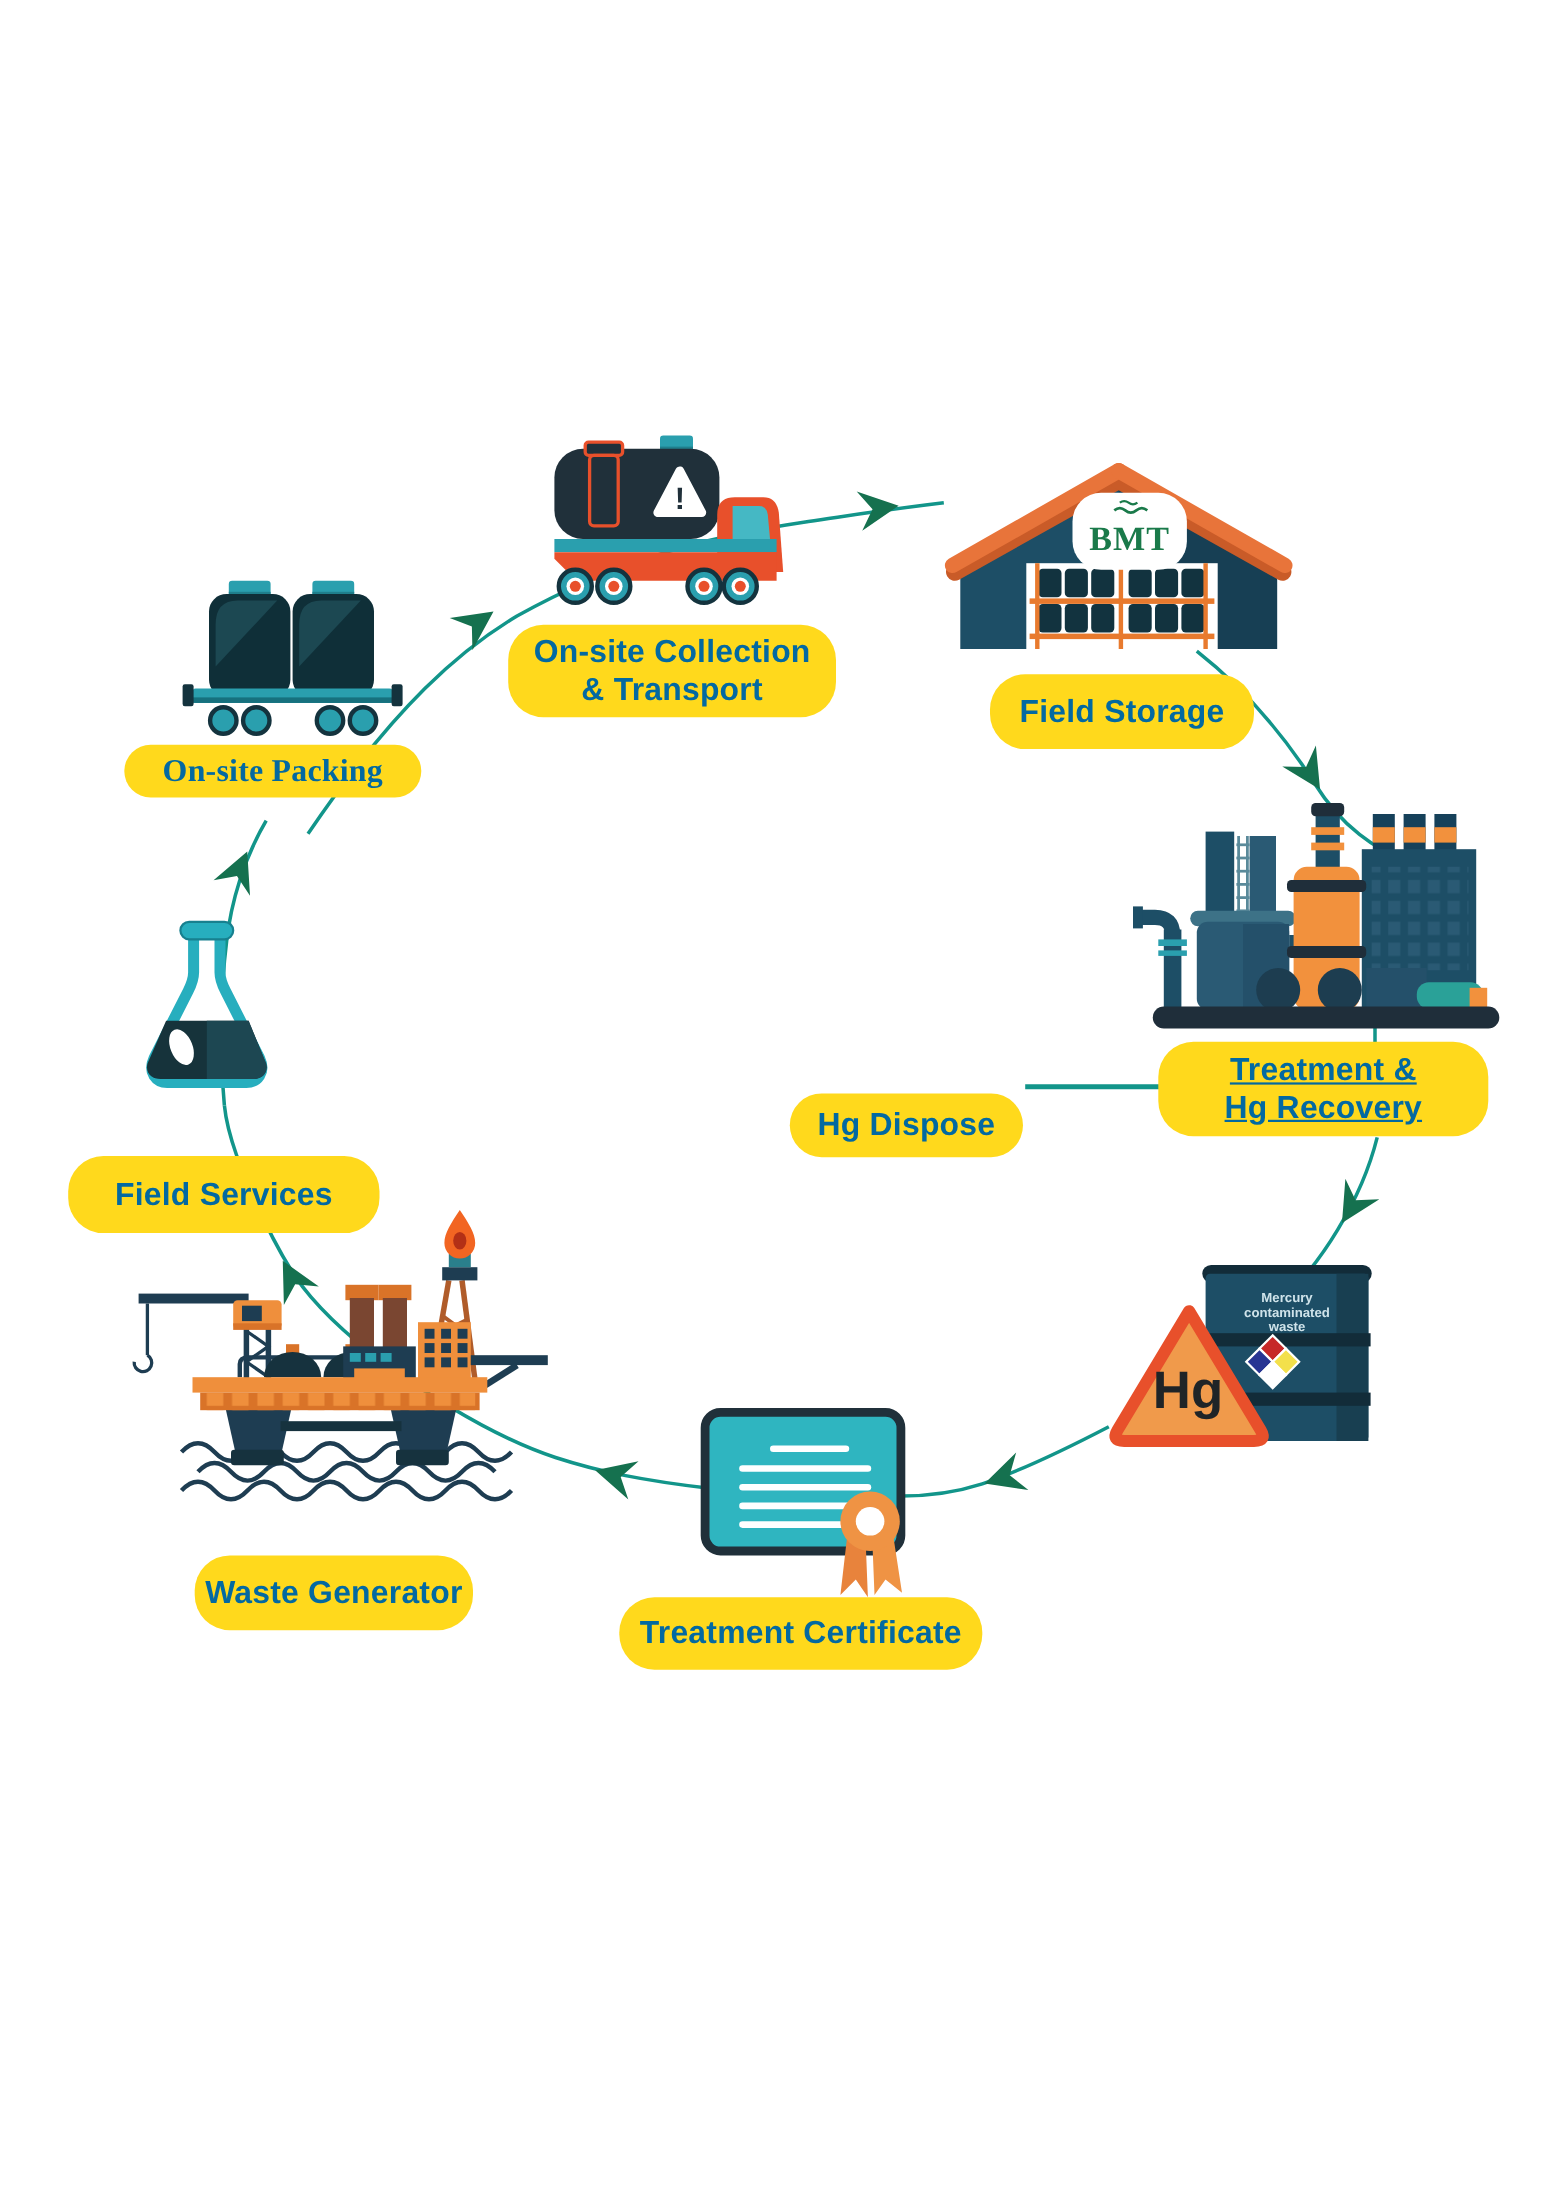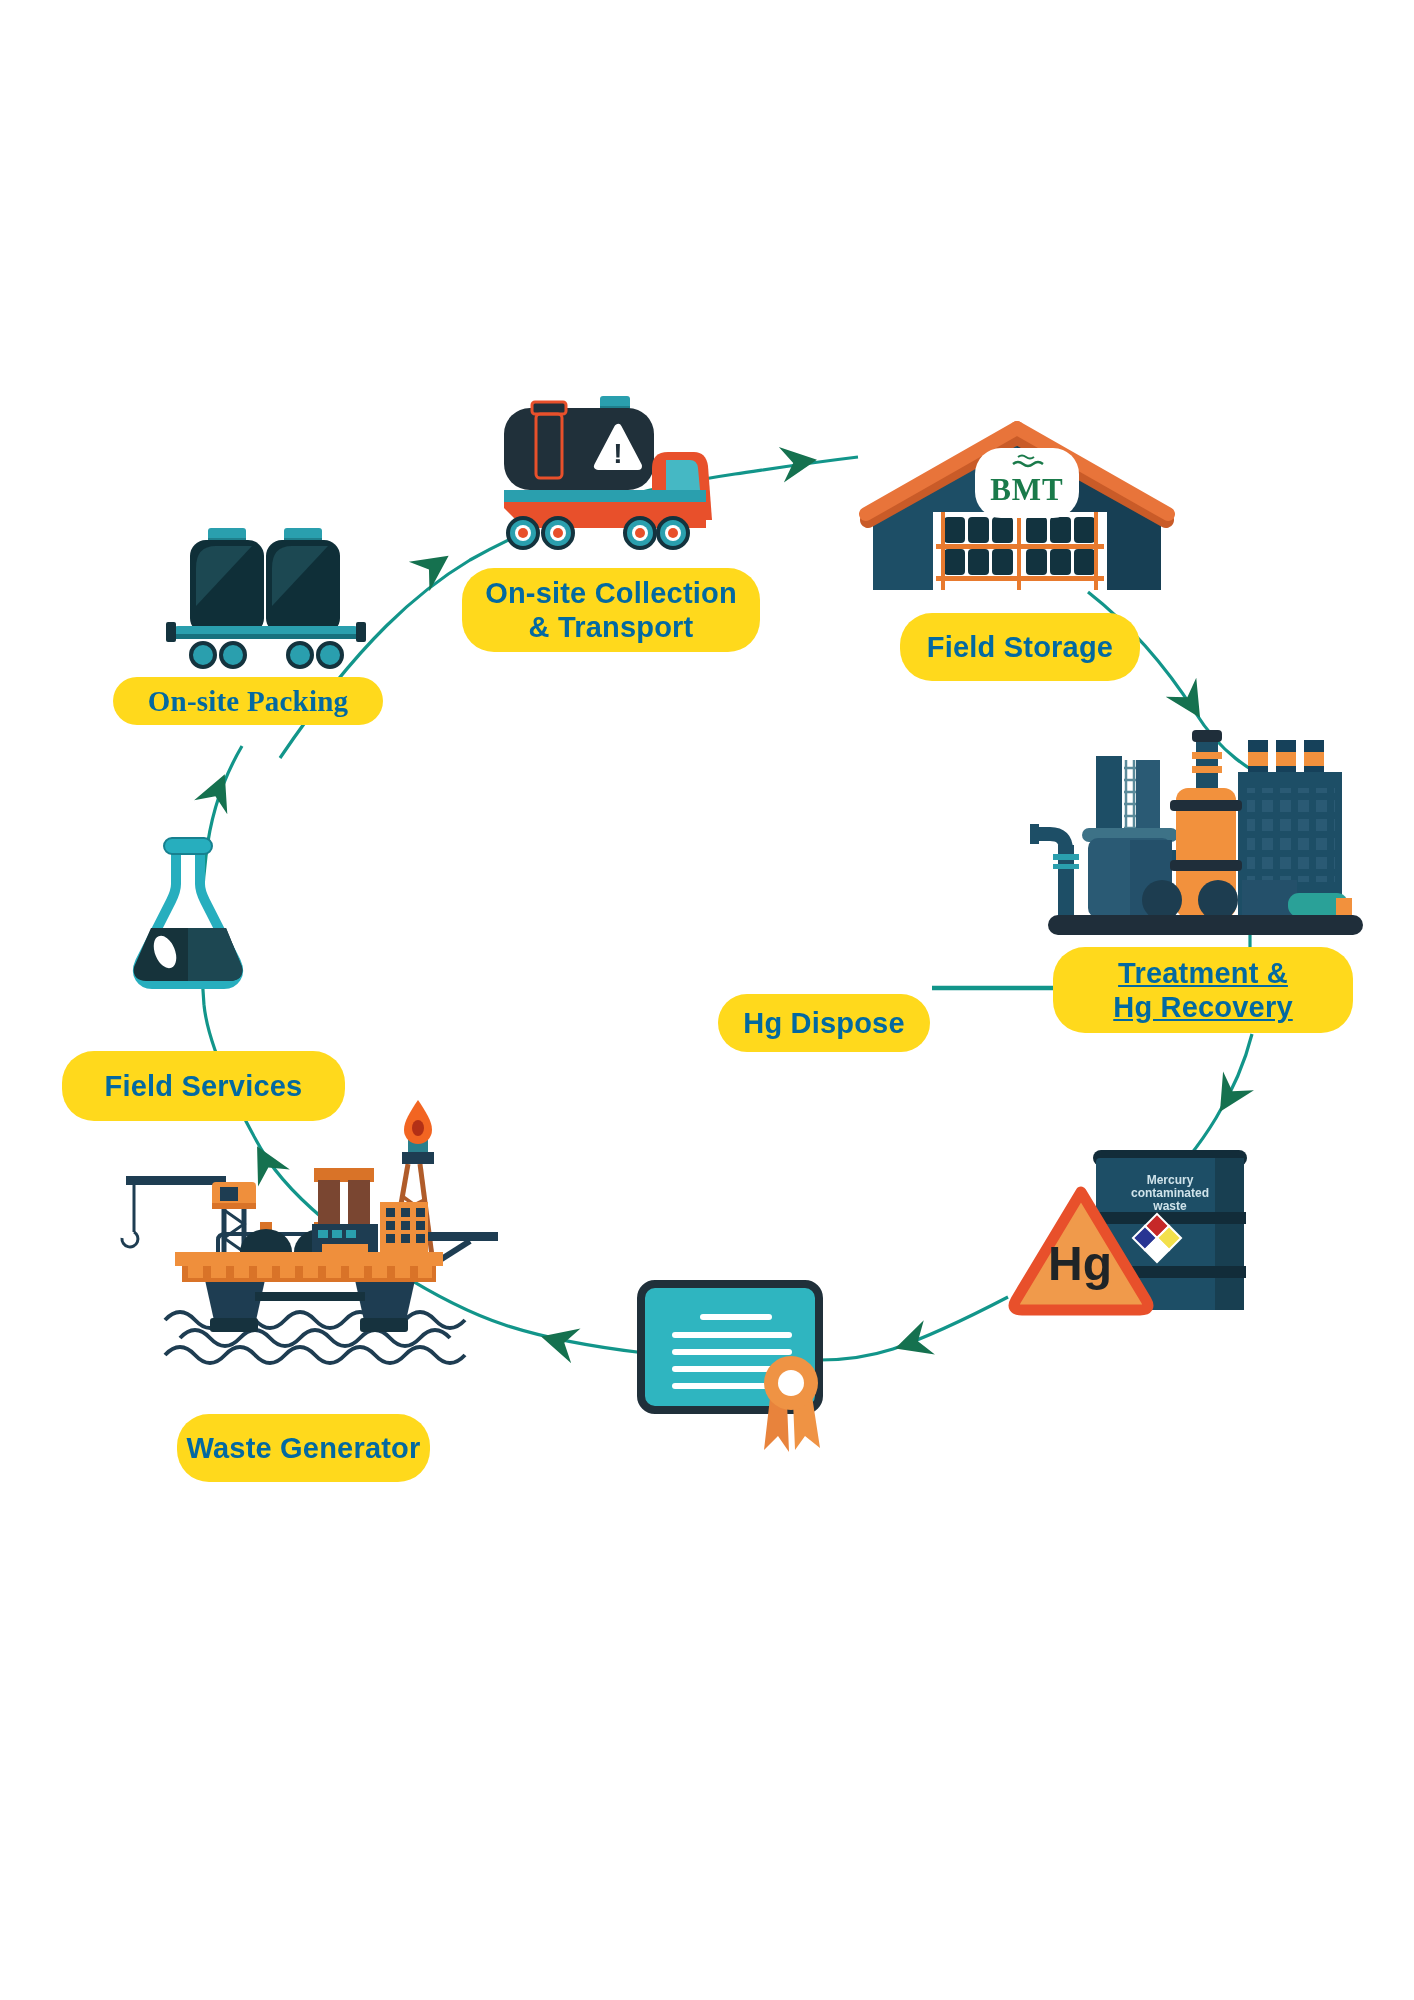--- a/index.html
+++ b/index.html
@@ -326,18 +326,19 @@
 &amp; Transport</div>
 
 <div class="stage-label" style="left:900px;top:613px;width:240px;height:68px;">Field Storage</div>
 
 <div class="stage-label" style="left:1053px;top:947px;width:300px;height:86px;text-decoration:underline;">Treatment &amp;
 Hg Recovery</div>
 
 <div class="stage-label" style="left:718px;top:962px;width:212px;height:58px;border-radius:29px;margin-top:32px;">Hg Dispose</div>
 
 
+<div class="stage-label" style="left:563px;top:1452px;width:330px;height:66px;">Treatment Certificate</div>
 
 <div class="stage-label" style="left:177px;top:1414px;width:253px;height:68px;text-align:right;">Waste Generator</div>
 
 <div class="stage-label" style="left:62px;top:1007px;width:283px;height:70px;margin-top:44px;">Field Services</div>
 
 </div>
 
 </body></html>

